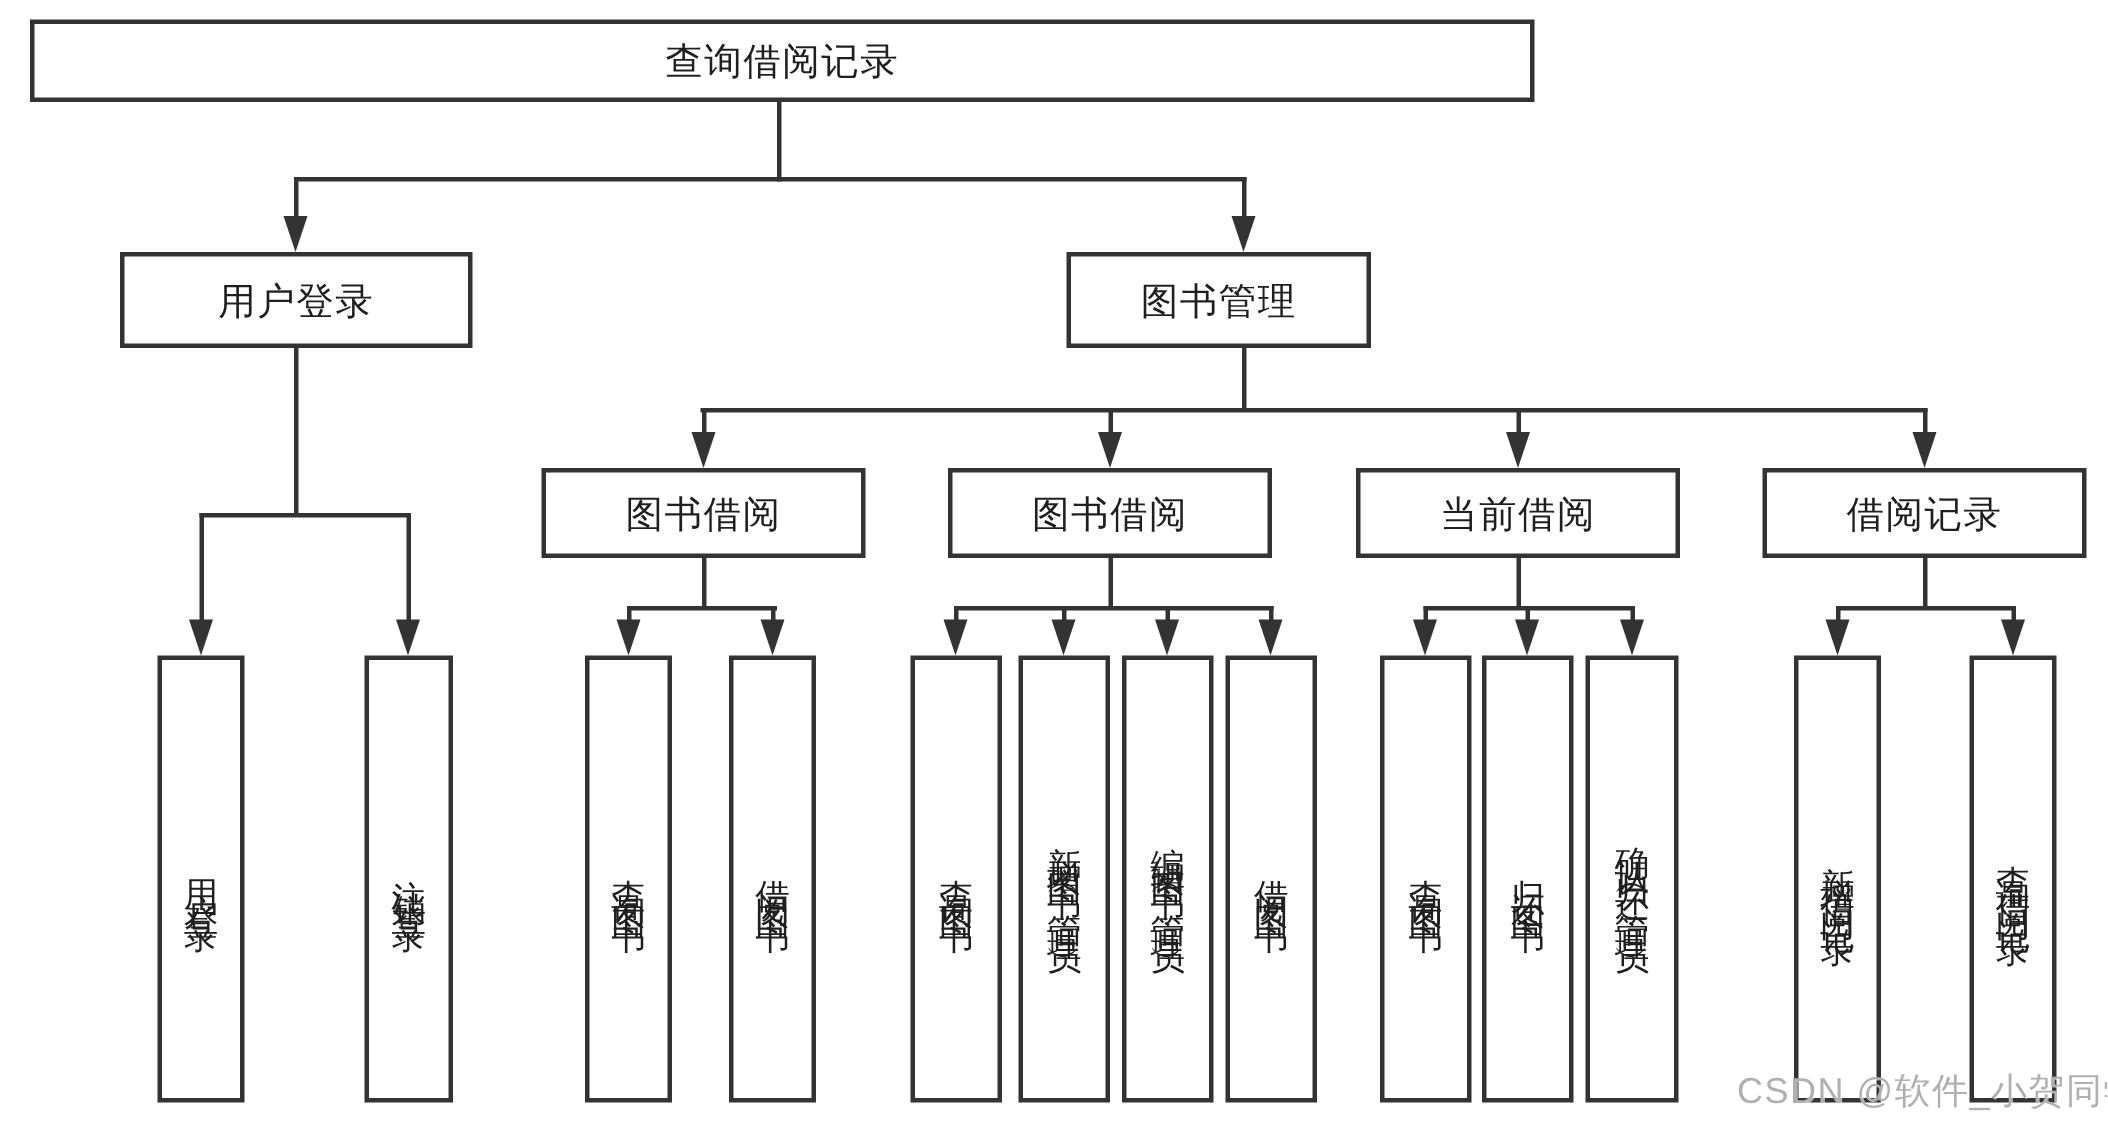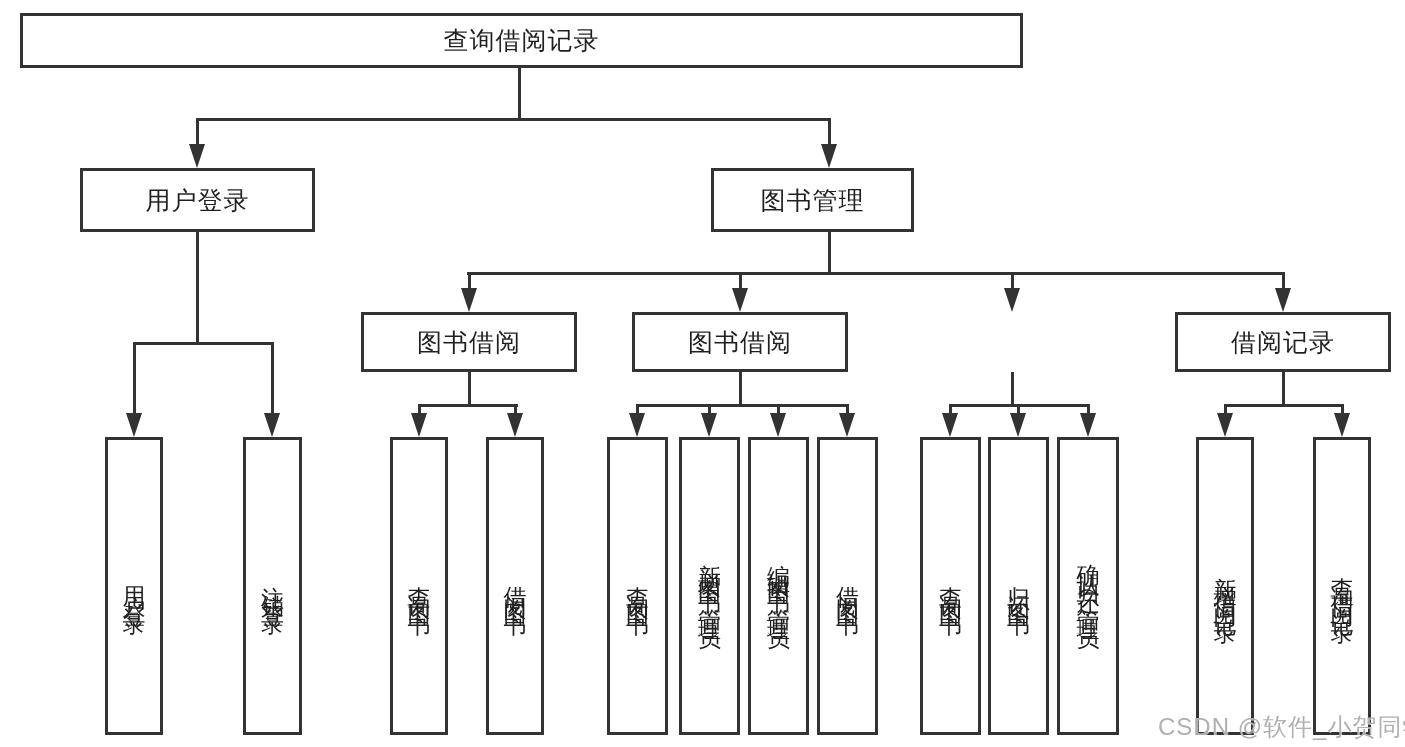--- a/index.html
+++ b/index.html
@@ -32,20 +32,21 @@
 
 <div class="stage">
 
   <div class="hbox" style="left:20px;top:13px;width:1003px;height:55px">查询借阅记录</div>
 
   <div class="hbox" style="left:80px;top:168px;width:235px;height:64px">用户登录</div>
   <div class="hbox" style="left:711px;top:168px;width:203px;height:64px">图书管理</div>
 
   <div class="hbox" style="left:361px;top:312px;width:216px;height:60px">图书借阅</div>
   <div class="hbox" style="left:632px;top:312px;width:216px;height:60px">图书借阅</div>
+  <div class="hbox" style="left:904px;top:312px;width:216px;height:60px">当前借阅</div>
   <div class="hbox" style="left:1175px;top:312px;width:216px;height:60px">借阅记录</div>
 
   <div class="vbox" style="left:105px;top:437px;width:58px;height:298px">用户登录</div>
   <div class="vbox" style="left:243px;top:437px;width:59px;height:298px">注销登录</div>
   <div class="vbox" style="left:390px;top:437px;width:58px;height:298px">查询图书</div>
   <div class="vbox" style="left:486px;top:437px;width:58px;height:298px">借阅图书</div>
   <div class="vbox" style="left:607px;top:437px;width:61px;height:298px">查询图书</div>
   <div class="vbox" style="left:679px;top:437px;width:61px;height:298px">新增图书（管理员）</div>
   <div class="vbox" style="left:748px;top:437px;width:61px;height:298px">编辑图书（管理员）</div>
   <div class="vbox" style="left:817px;top:437px;width:61px;height:298px">借阅图书</div>

